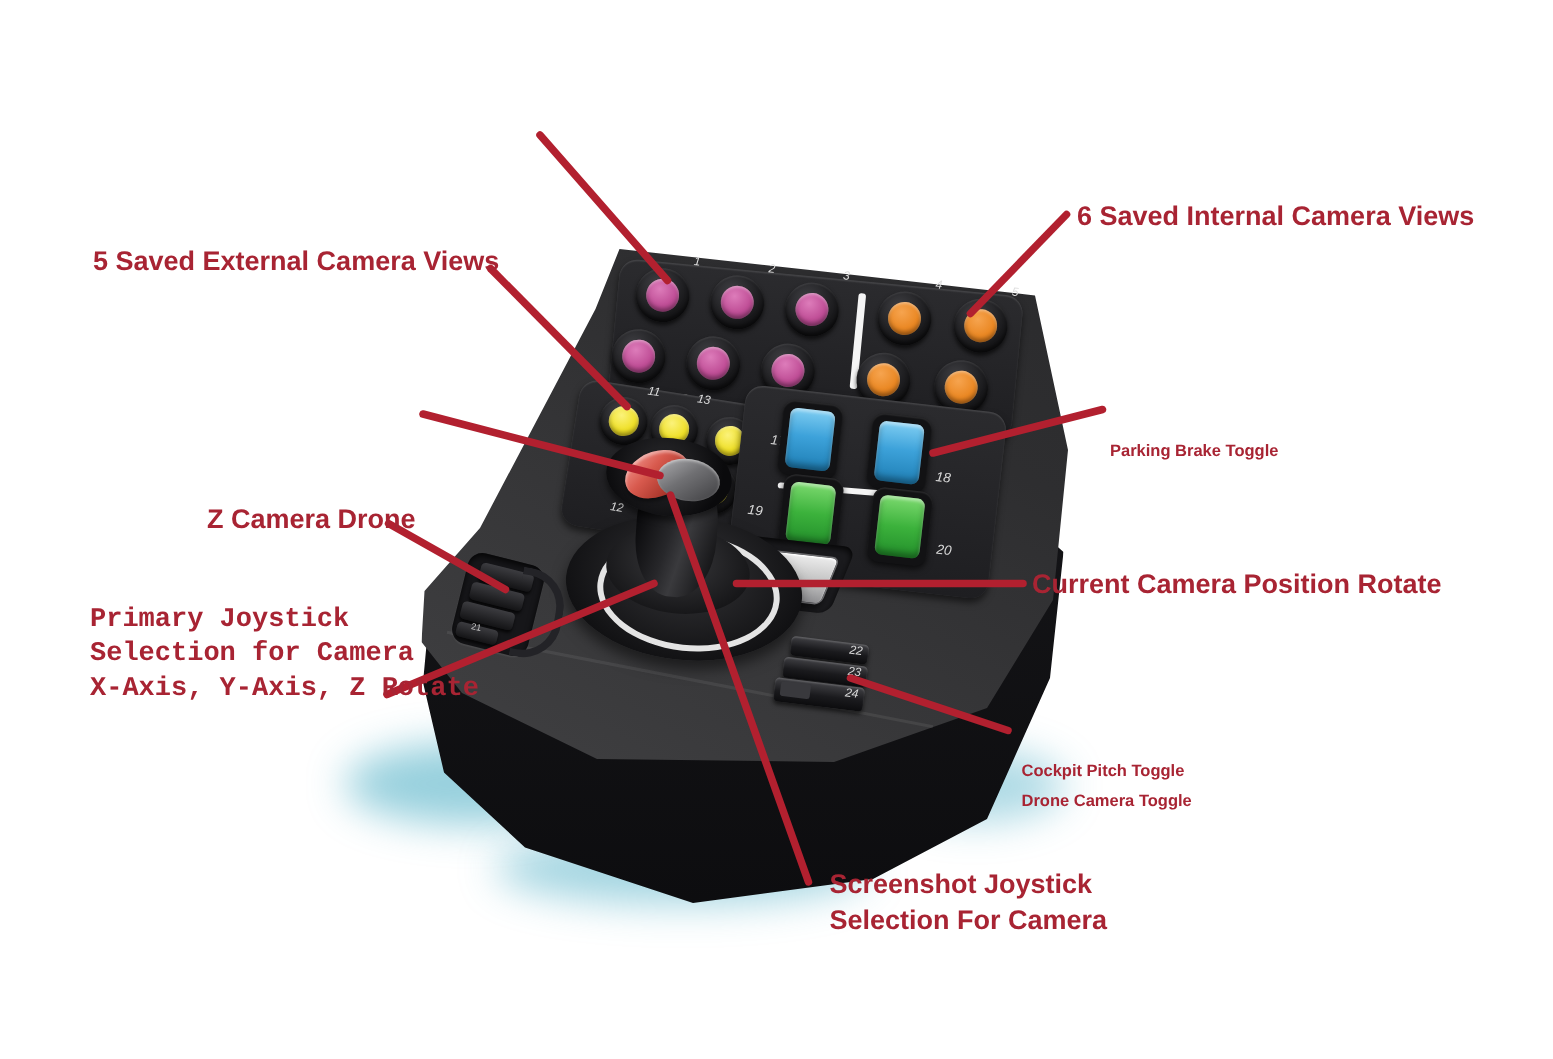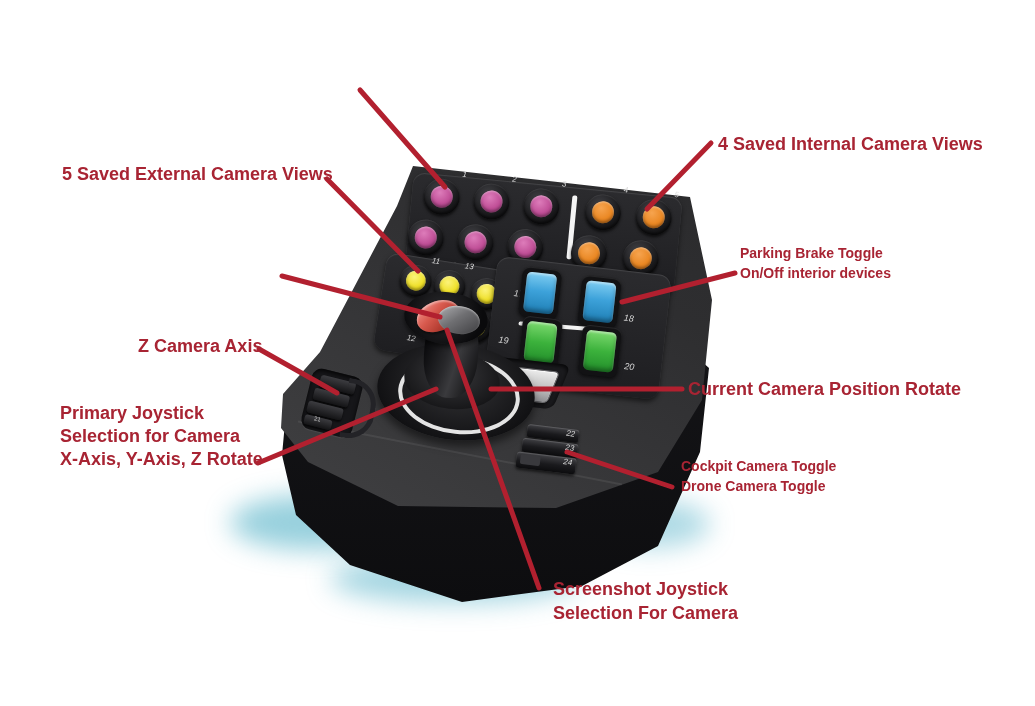--- a/index.html
+++ b/index.html
@@ -67,21 +67,21 @@
   .tnub{position:absolute;left:4px;top:2px;width:20px;height:10px;border-radius:2px;background:#39393d;}
   
   .reset-recess{position:absolute;left:452px;top:358px;width:110px;height:46px;border-radius:8px;
                 transform:rotate(6.5deg) skewX(-16deg);background:#1b1b1e;box-shadow:inset 0 2px 4px rgba(0,0,0,.8);}
   .reset-btn{position:absolute;left:464px;top:366px;width:88px;height:31px;border-radius:5px;
              transform:rotate(6.5deg) skewX(-16deg);border:1px solid #6a6a6d;
              background:linear-gradient(180deg,#ececec 0%,#bdbdbd 60%,#8f8f92 100%);
              box-shadow:0 3px 4px rgba(0,0,0,.5), inset 0 1px 1px #fff;}
   
   .callout{position:absolute;color:#a82433;font-weight:bold;font-size:18px;line-height:23px;white-space:nowrap;}
-  .callout.tight{font-size:14px;line-height:20px;}
+  .callout.tight{font-size:11px;line-height:20px;margin-top:48px;}
   #lines{position:absolute;left:0;top:0;pointer-events:none;}
 </style>
 </head>
 <body>
 
 <div id="canvas">
 
   <div class="glow" style="left:230px;top:495px;width:170px;height:55px;background:rgba(24,150,180,.45);"></div>
   <div class="glow" style="left:330px;top:555px;width:250px;height:48px;background:rgba(24,150,180,.40);"></div>
   <div class="glow" style="left:590px;top:500px;width:120px;height:48px;background:rgba(24,150,180,.35);"></div>
@@ -208,42 +208,41 @@
     <line x1="282" y1="276" x2="440" y2="317" stroke="#b2202f" stroke-width="5" stroke-linecap="round"></line>
     <line x1="259" y1="349" x2="337" y2="393" stroke="#b2202f" stroke-width="5" stroke-linecap="round"></line>
     <line x1="258" y1="463" x2="436" y2="389" stroke="#b2202f" stroke-width="5" stroke-linecap="round"></line>
     <line x1="622" y1="302" x2="735" y2="273" stroke="#b2202f" stroke-width="5" stroke-linecap="round"></line>
     <line x1="491" y1="389" x2="682" y2="389" stroke="#b2202f" stroke-width="5" stroke-linecap="round"></line>
     <line x1="567" y1="452" x2="672" y2="487" stroke="#b2202f" stroke-width="5" stroke-linecap="round"></line>
     <line x1="447" y1="330" x2="539" y2="588" stroke="#b2202f" stroke-width="5" stroke-linecap="round"></line>
   </svg>
 
   <div class="callout" style="left:718px;top:133px;">
-    <div>4 Saved Internal Camera Views</div>
+    <div>6 Saved Internal Camera Views</div>
   </div>
   <div class="callout" style="left:62px;top:163px;">
     <div>5 Saved External Camera Views</div>
   </div>
   <div class="callout" style="left:138px;top:335px;">
-    <div>Z Camera Axis</div>
-  </div>
-  <div class="callout" style="left:60px;top:402px;">
+    <div>Z Camera Drone</div>
+  </div>
+  <div class="callout" style="left:60px;top:402px;font-family:Liberation Mono, monospace;">
     <div>Primary Joystick</div>
     <div>Selection for Camera</div>
     <div>X-Axis, Y-Axis, Z Rotate</div>
   </div>
   <div class="callout tight" style="left:740px;top:243px;">
     <div>Parking Brake Toggle</div>
-    <div>On/Off interior devices</div>
   </div>
   <div class="callout" style="left:688px;top:378px;">
     <div>Current Camera Position Rotate</div>
   </div>
   <div class="callout tight" style="left:681px;top:456px;">
-    <div>Cockpit Camera Toggle</div>
+    <div>Cockpit Pitch Toggle</div>
     <div>Drone Camera Toggle</div>
   </div>
   <div class="callout" style="left:553px;top:577px;line-height:24px;">
     <div>Screenshot Joystick</div>
     <div>Selection For Camera</div>
   </div>
 
 </div>
 
 </body></html>

